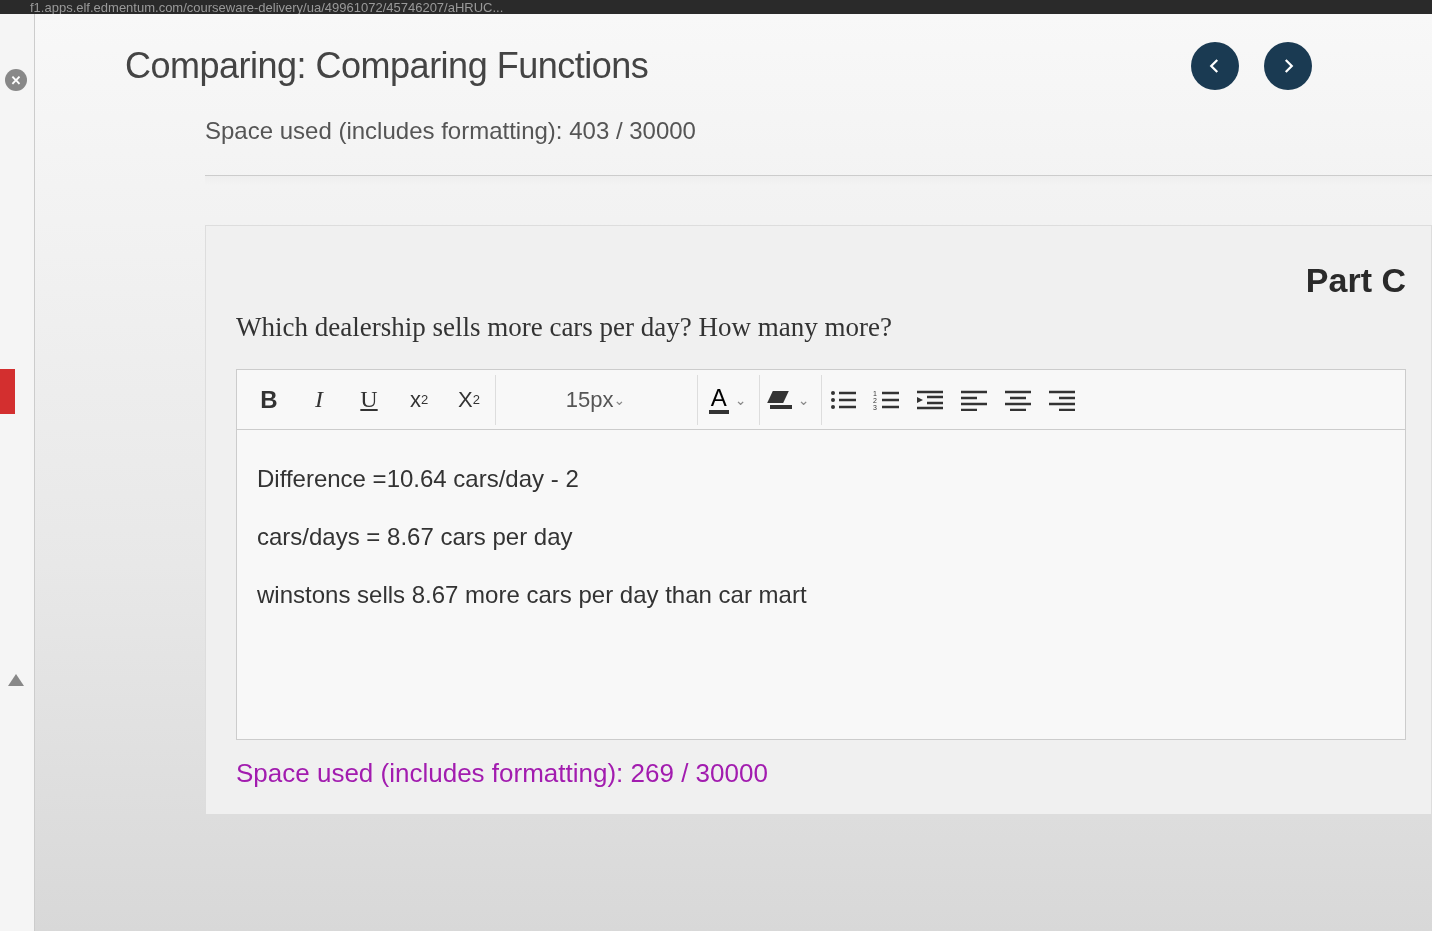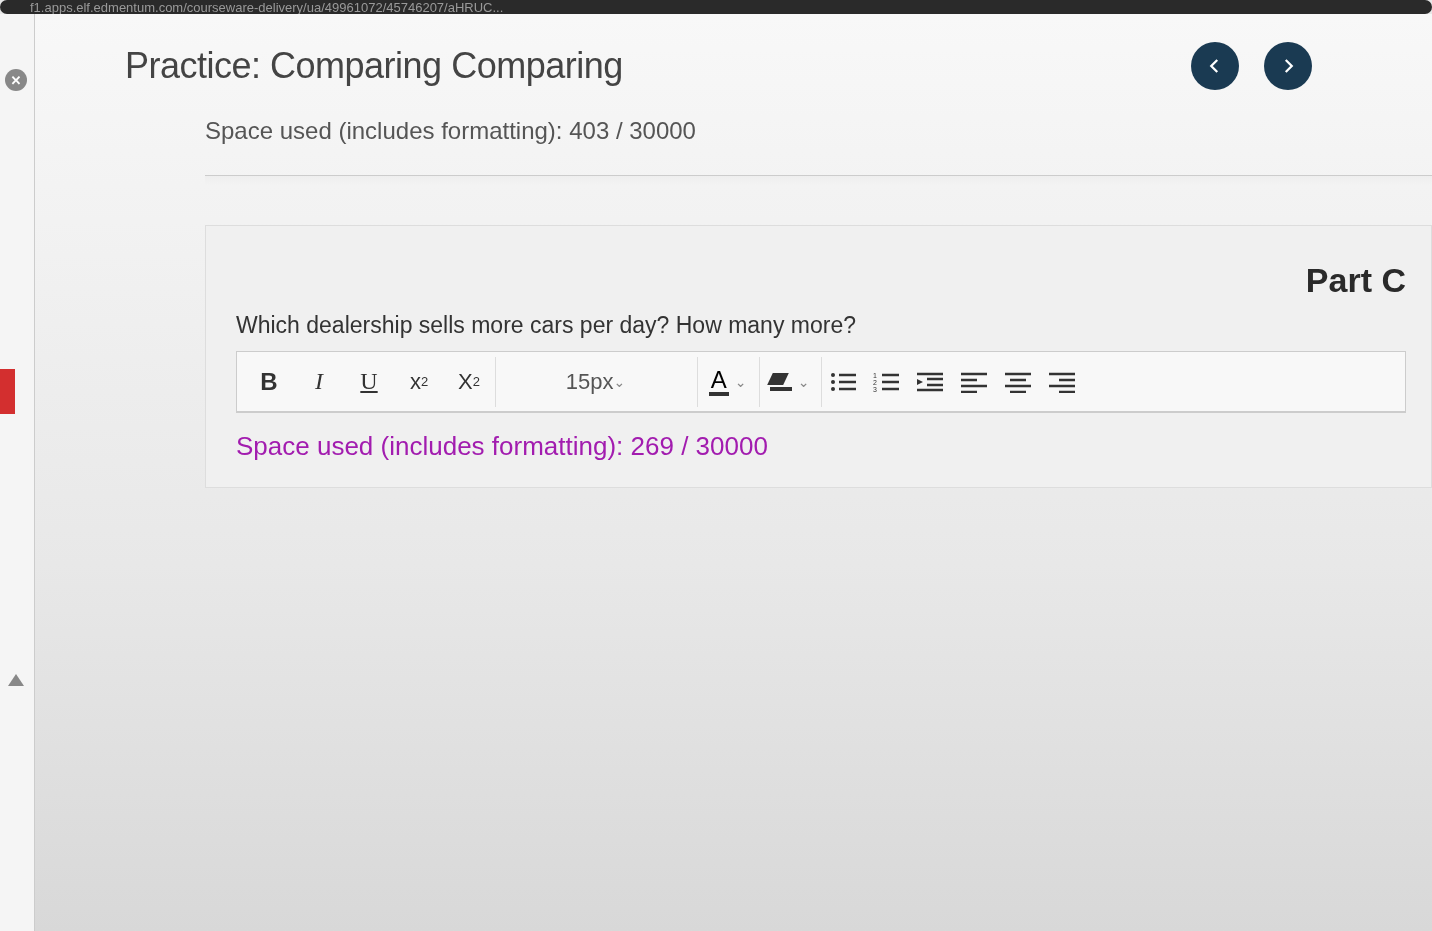--- a/index.html
+++ b/index.html
@@ -13,21 +13,20 @@
 }
 .browser-bar {
   background: #2a2a2a;
   color: #999;
   height: 14px;
   display: flex;
   align-items: center;
   padding-left: 30px;
   font-size: 13px;
   font-family: Arial, sans-serif;
-  border-radius: 7px;
 }
 .left-sidebar {
   position: absolute;
   left: 0;
   top: 14px;
   width: 35px;
   height: 917px;
   background: #f5f5f5;
   border-right: 1px solid #ccc;
 }
@@ -122,24 +121,25 @@
   border: 1px solid #ddd;
 }
 .part-title {
   font-size: 34px;
   font-weight: 700;
   color: #2a2a2a;
   margin-bottom: 12px;
   text-align: right;
 }
 .question-text {
-  font-size: 23px;
+  font-size: 27px;
   color: #333;
   font-weight: 300;
-  margin-bottom: 12px;
+  margin-bottom: 26px;
+  font-family: Liberation Serif, serif;
 }
 .editor-box {
   background: #f8f8f8;
   border: 1px solid #ccc;
 }
 .toolbar {
   display: flex;
   align-items: center;
   border-bottom: 1px solid #ccc;
   height: 60px;
@@ -235,21 +235,21 @@
 
 <div class="left-sidebar">
   <div class="close-x">✕</div>
   <div class="red-bar"></div>
   <div class="scroll-triangle"></div>
 </div>
 
 <div class="main-area">
 
   <div class="header-row">
-    <div class="page-title">Practice: Comparing Comparing</div>
+    <div class="page-title">Comparing: Comparing Functions</div>
     <div class="nav-arrows">
       <div class="nav-circle">
         <svg viewBox="0 0 24 24">
             <polyline points="15 4 7 12 15 20"></polyline>
           </svg>
       </div>
       <div class="nav-circle">
         <svg viewBox="0 0 24 24">
             <polyline points="9 4 17 12 9 20"></polyline>
           </svg>
@@ -340,18 +340,23 @@
         <div class="list-btn">
           <svg class="list-svg" viewBox="0 0 26 22">
             <line class="l" x1="0" y1="3" x2="26" y2="3"></line>
               <line class="l" x1="10" y1="9" x2="26" y2="9"></line>
             <line class="l" x1="0" y1="15" x2="26" y2="15"></line>
               <line class="l" x1="10" y1="21" x2="26" y2="21"></line>
           </svg>
         </div>
       </div>
 
+      <div class="editor-content">
+        <p>Difference =10.64 cars/day - 2</p>
+        <p>cars/days = 8.67 cars per day</p>
+        <p>winstons sells  8.67 more cars per day than car mart</p>
+      </div>
     </div>
 
     <div class="space-used-bottom">Space used (includes formatting): 269 / 30000</div>
   </div>
 
 </div>
 
 </body></html>

